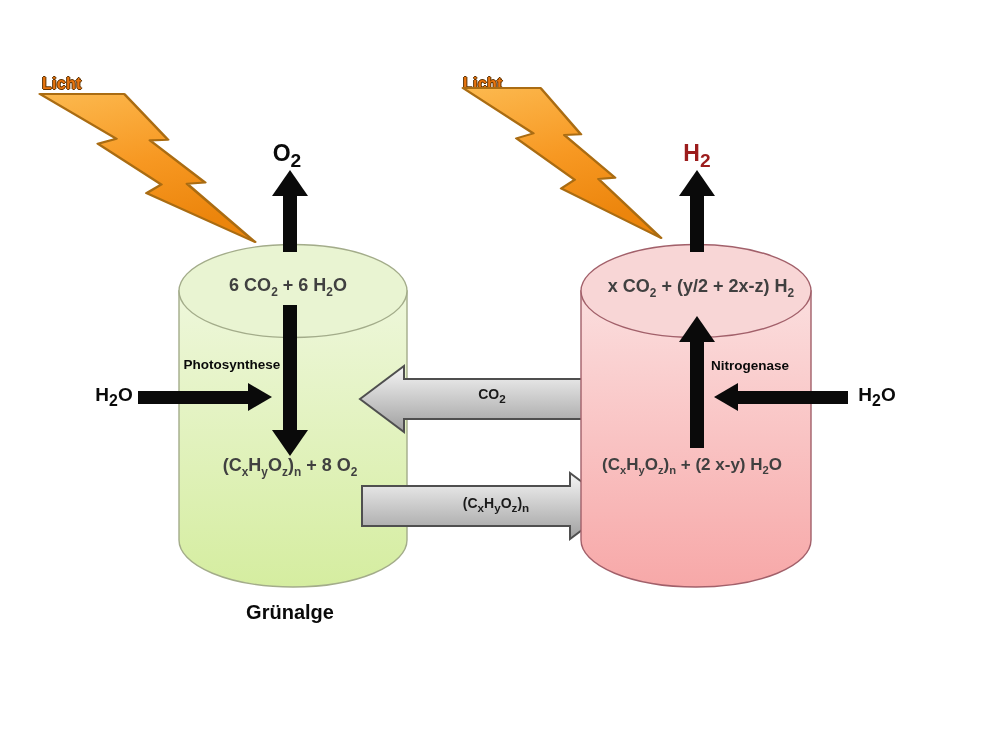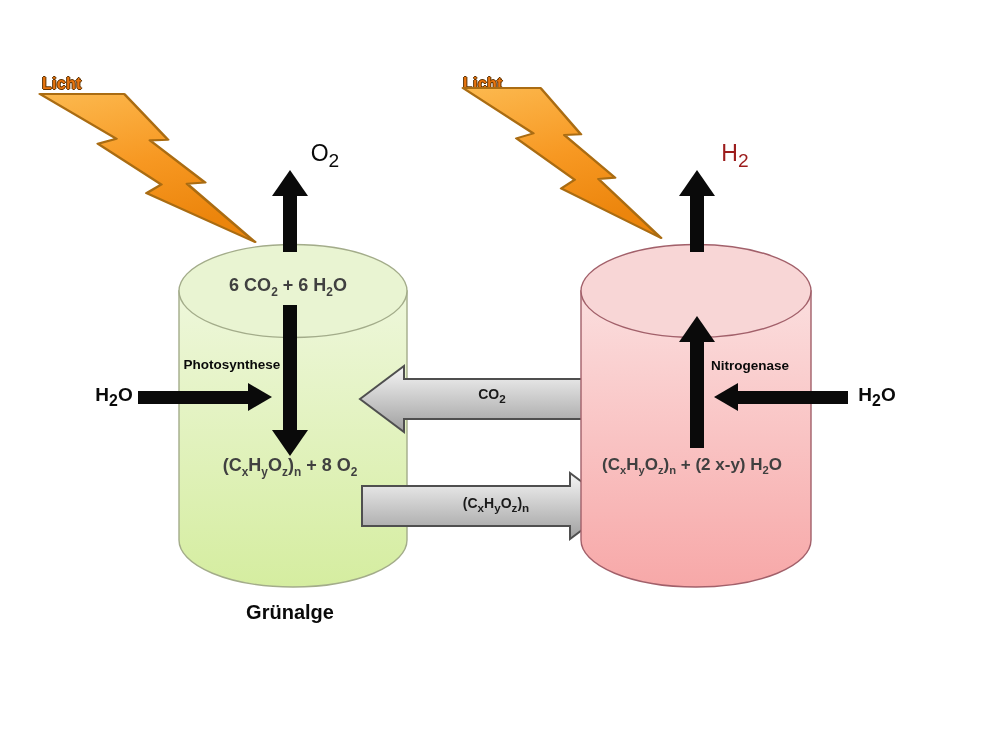--- a/index.html
+++ b/index.html
@@ -11,21 +11,21 @@
     position:absolute;font-size:16px;font-weight:bold;letter-spacing:.3px;
     color:var(--licht_text,#e8740e);
     text-shadow:1px 0 0 #5e3202,-1px 0 0 #5e3202,0 1px 0 #5e3202,0 -1px 0 #5e3202;
     white-space:nowrap;
   }
   .formula{
     position:absolute;transform:translateX(-50%);font-weight:bold;font-size:18px;
     white-space:nowrap;color:#404040;
   }
   .formula sub{font-size:0.66em;line-height:0;}
-  .gas-label{position:absolute;transform:translateX(-50%);font-weight:normal;font-size:23px;white-space:nowrap;margin-left:38px;}
+  .gas-label{position:absolute;transform:translateX(-50%);font-weight:bold;font-size:23px;white-space:nowrap;}
   .proc-label{position:absolute;transform:translateX(-50%);font-weight:bold;font-size:13.5px;white-space:nowrap;}
   .io-label{position:absolute;transform:translateX(-50%);font-weight:bold;font-size:19px;white-space:nowrap;}
   .arrow-label{position:absolute;transform:translateX(-50%);font-weight:bold;font-size:14px;white-space:nowrap;color:#1a1a1a;}
   .shaft{position:absolute;background:#0a0a0a;}
   .head{position:absolute;width:0;height:0;}
   .head-up{border-left:18px solid transparent;border-right:18px solid transparent;border-bottom:26px solid #0a0a0a;}
   .head-down{border-left:18px solid transparent;border-right:18px solid transparent;border-top:26px solid #0a0a0a;}
   .head-right{border-top:14px solid transparent;border-bottom:14px solid transparent;border-left:24px solid #0a0a0a;}
   .head-left{border-top:14px solid transparent;border-bottom:14px solid transparent;border-right:24px solid #0a0a0a;}
   .name-label{position:absolute;font-weight:bold;font-size:20px;white-space:nowrap;text-align:right;}
@@ -106,20 +106,21 @@
 
   <svg class="shape" style="left:580px;top:243px" width="232" height="345" viewBox="0 0 232 345">
     <path d="M1 48 L1 297 A115 47 0 0 0 231 297 L231 48 Z" fill="url(#pinkBody)" stroke="#a2606a" stroke-width="1.4"></path>
     <ellipse cx="116" cy="48" rx="115" ry="46.5" fill="#f8d6d6" stroke="#a2606a" stroke-width="1.4"></ellipse>
   </svg>
 
   <span class="gas-label" style="left:697px;top:140px;color:var(--h2_text,#9c1c1c)"><span>H</span><sub>2</sub></span>
   <div class="head head-up" style="left:679px;top:170px"></div>
   <div class="shaft" style="left:690px;top:192px;width:14px;height:60px"></div>
 
+  <div class="formula" style="left:701px;top:276px"><span>x CO</span><sub>2</sub><span> + (y/2 + 2x-z) H</span><sub>2</sub></div>
 
   <div class="head head-up" style="left:679px;top:316px"></div>
   <div class="shaft" style="left:690px;top:338px;width:14px;height:110px"></div>
 
   <div class="proc-label" style="left:750px;top:358px">Nitrogenase</div>
 
   <div class="formula" style="left:692px;top:455px;font-size:17px"><span>(C</span><sub>x</sub><span>H</span><sub>y</sub><span>O</span><sub>z</sub><span>)</span><sub>n</sub><span> + (2 x-y) H</span><sub>2</sub><span>O</span></div>
 
   <span class="io-label" style="left:877px;top:384px"><span>H</span><sub>2</sub><span>O</span></span>
   <div class="shaft" style="left:738px;top:391px;width:110px;height:13px"></div>

